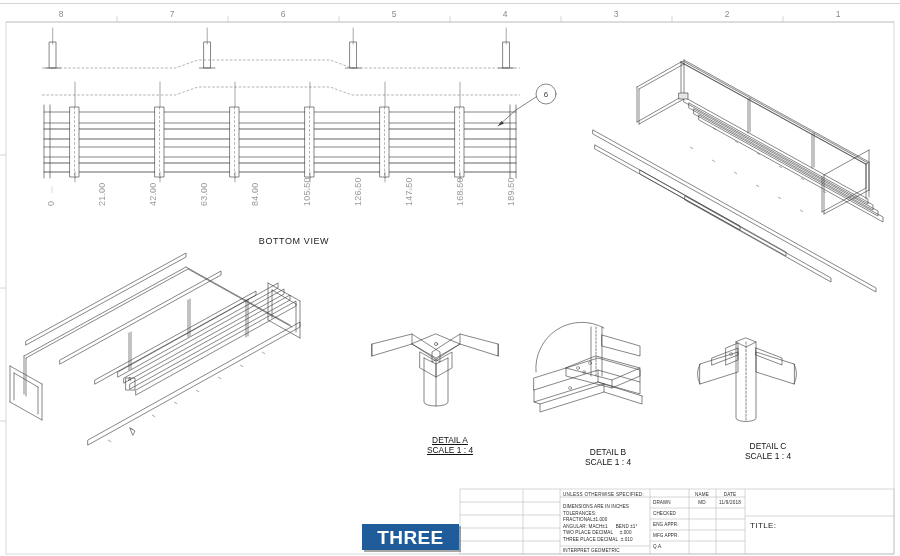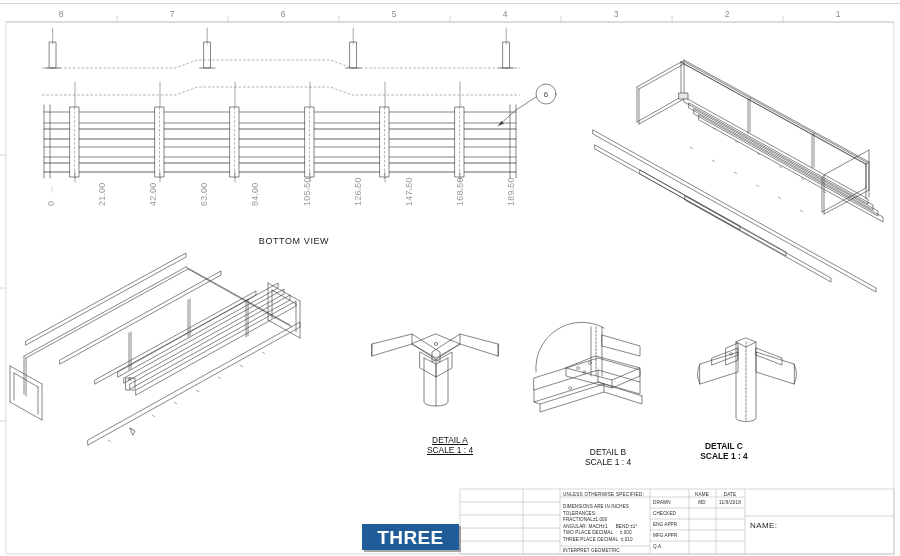--- a/index.html
+++ b/index.html
@@ -459,21 +459,21 @@
   <div class="txt ord" style="left:414px; top:196px;">147.50</div>
   <div class="txt ord" style="left:465px; top:196px;">168.50</div>
   <div class="txt ord" style="left:516px; top:196px;">189.50</div>
 
   <div class="txt view-label" style="left:294px; top:236px;">BOTTOM VIEW</div>
 
   <div class="txt balloon-num" style="left:546px; top:94px;">6</div>
 
   <div class="txt detail-label" style="left:450px; top:436px;text-decoration:underline;"><span>DETAIL A</span><br><span>SCALE 1 : 4</span></div>
   <div class="txt detail-label" style="left:608px; top:448px;"><span>DETAIL B</span><br><span>SCALE 1 : 4</span></div>
-  <div class="txt detail-label" style="left:724px; top:442px;font-weight:bold;"><span>DETAIL C</span><br><span>SCALE 1 : 4</span></div>
+  <div class="txt detail-label" style="left:768px; top:442px;"><span>DETAIL C</span><br><span>SCALE 1 : 4</span></div>
 
   <div class="txt" style="left:128px; top:376px; font-size:5px; color:#333;">A</div>
 
   <div class="txt tb-h" style="left:563px; top:491.5px;">UNLESS OTHERWISE SPECIFIED:</div>
 
   <div class="txt tb" style="left:563px; top:504px;">DIMENSIONS ARE IN INCHES</div>
   <div class="txt tb" style="left:563px; top:510.5px;">TOLERANCES:</div>
   <div class="txt tb" style="left:563px; top:517px;">FRACTIONAL±1.000</div>
   <div class="txt tb" style="left:563px; top:523.5px;">ANGULAR: MACH±1      BEND ±1°</div>
   <div class="txt tb" style="left:563px; top:530px;">TWO PLACE DECIMAL     ±.000</div>
@@ -485,19 +485,19 @@
 
   <div class="txt tb" style="left:653px; top:500px;">DRAWN</div>
   <div class="txt tb" style="left:653px; top:511px;">CHECKED</div>
   <div class="txt tb" style="left:653px; top:522px;">ENG APPR.</div>
   <div class="txt tb" style="left:653px; top:533px;">MFG APPR.</div>
   <div class="txt tb" style="left:653px; top:544px;">Q.A.</div>
 
   <div class="txt tb-c" style="left:702px; top:500px;">MD</div>
   <div class="txt tb-c" style="left:730px; top:500px;">11/9/2018</div>
 
-  <div class="txt tb-title" style="left:750px; top:521px;">NAME:</div>
+  <div class="txt tb-title" style="left:750px; top:521px;">TITLE:</div>
 
   <div id="logo">
     <span>THREE</span>
   </div>
 
 </div>
 
 </body></html>

